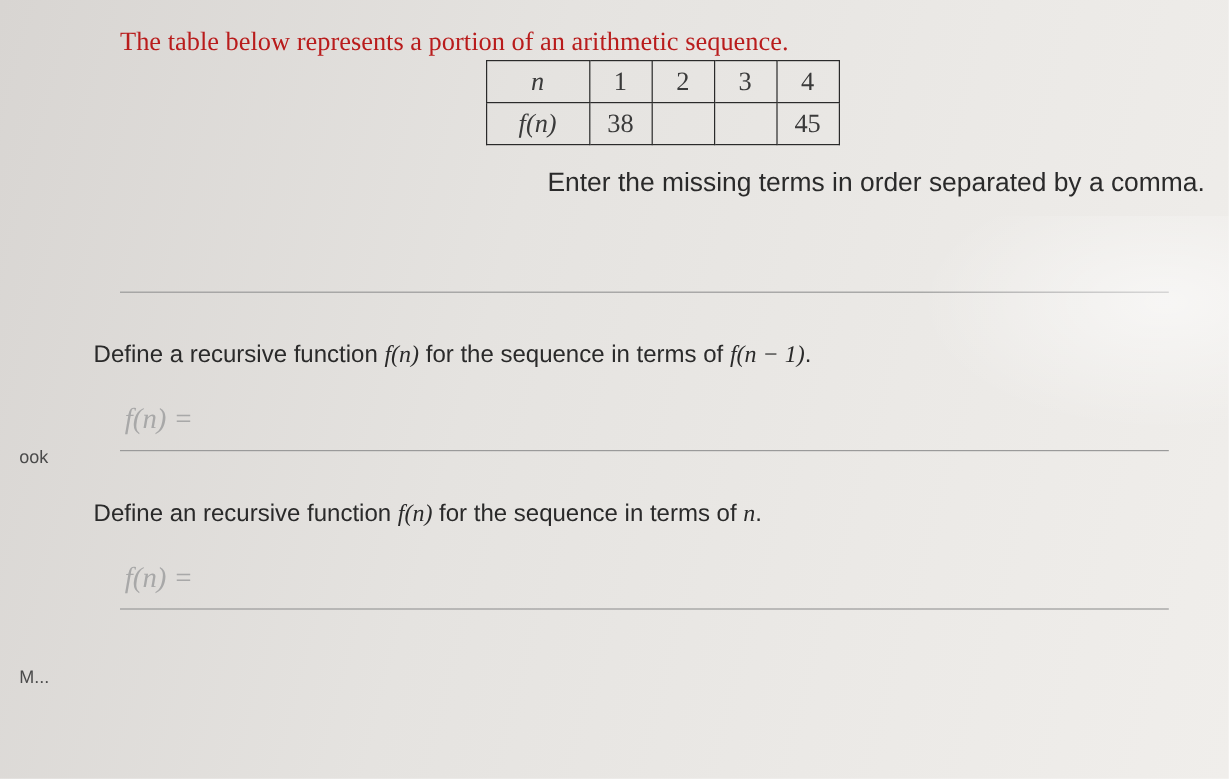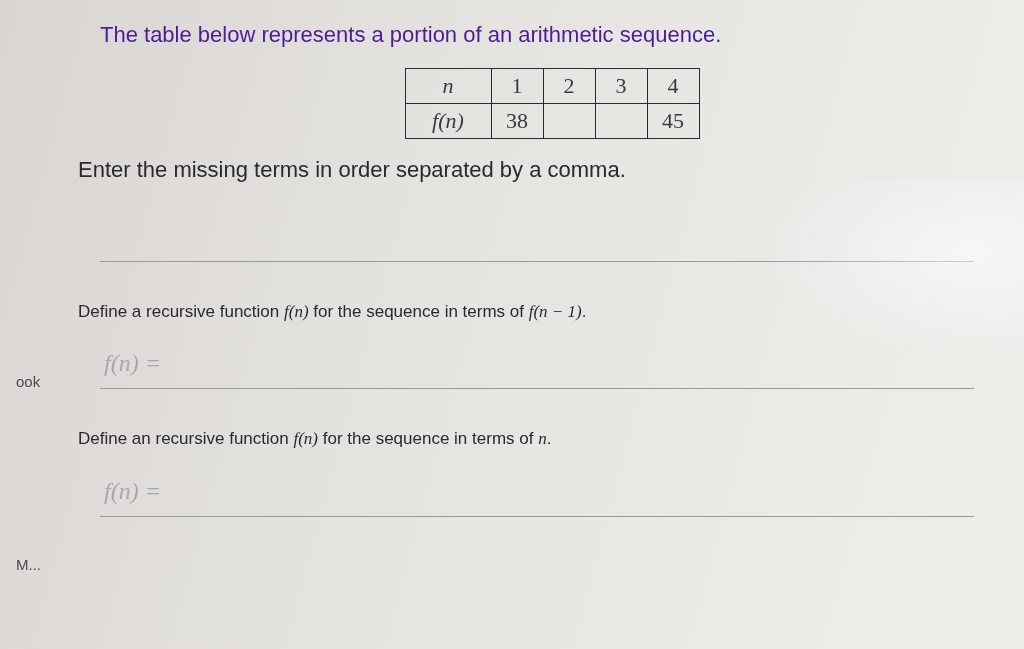--- a/index.html
+++ b/index.html
@@ -44,24 +44,24 @@
       color: #4a4a4a;
     }
     .content {
       position: absolute;
       left: 70px;
       top: 20px;
       right: 20px;
     }
     .intro {
       font-size: 22px;
-      color: #4c1d95;
-      margin-bottom: 18px;
+      color: #b91c1c;
       padding-left: 30px;
       line-height: 1.35;
+      font-family: Liberation Serif, serif;
     }
     .table-wrap {
       display: flex;
       justify-content: center;
       margin-bottom: 18px;
       padding-left: 30px;
     }
     table.seq {
       border-collapse: collapse;
       background: transparent;
@@ -81,28 +81,29 @@
     }
     .fn-label {
       font-family: 'Times New Roman', serif;
       font-style: italic;
     }
     .instruction {
       font-size: 22px;
       color: #2a2a2a;
       margin-bottom: 35px;
       padding-left: 8px;
+      text-align: right;
     }
     .input-row {
       border-bottom: 1.5px solid #9a9a9a;
       margin: 0 30px 38px 30px;
       height: 44px;
     }
     .prompt {
-      font-size: 17px;
+      font-size: 20px;
       color: #2a2a2a;
       margin-bottom: 22px;
       padding-left: 8px;
       line-height: 1.4;
       margin-top: 32px;
     }
     .math {
       font-family: 'Times New Roman', serif;
       font-style: italic;
     }

